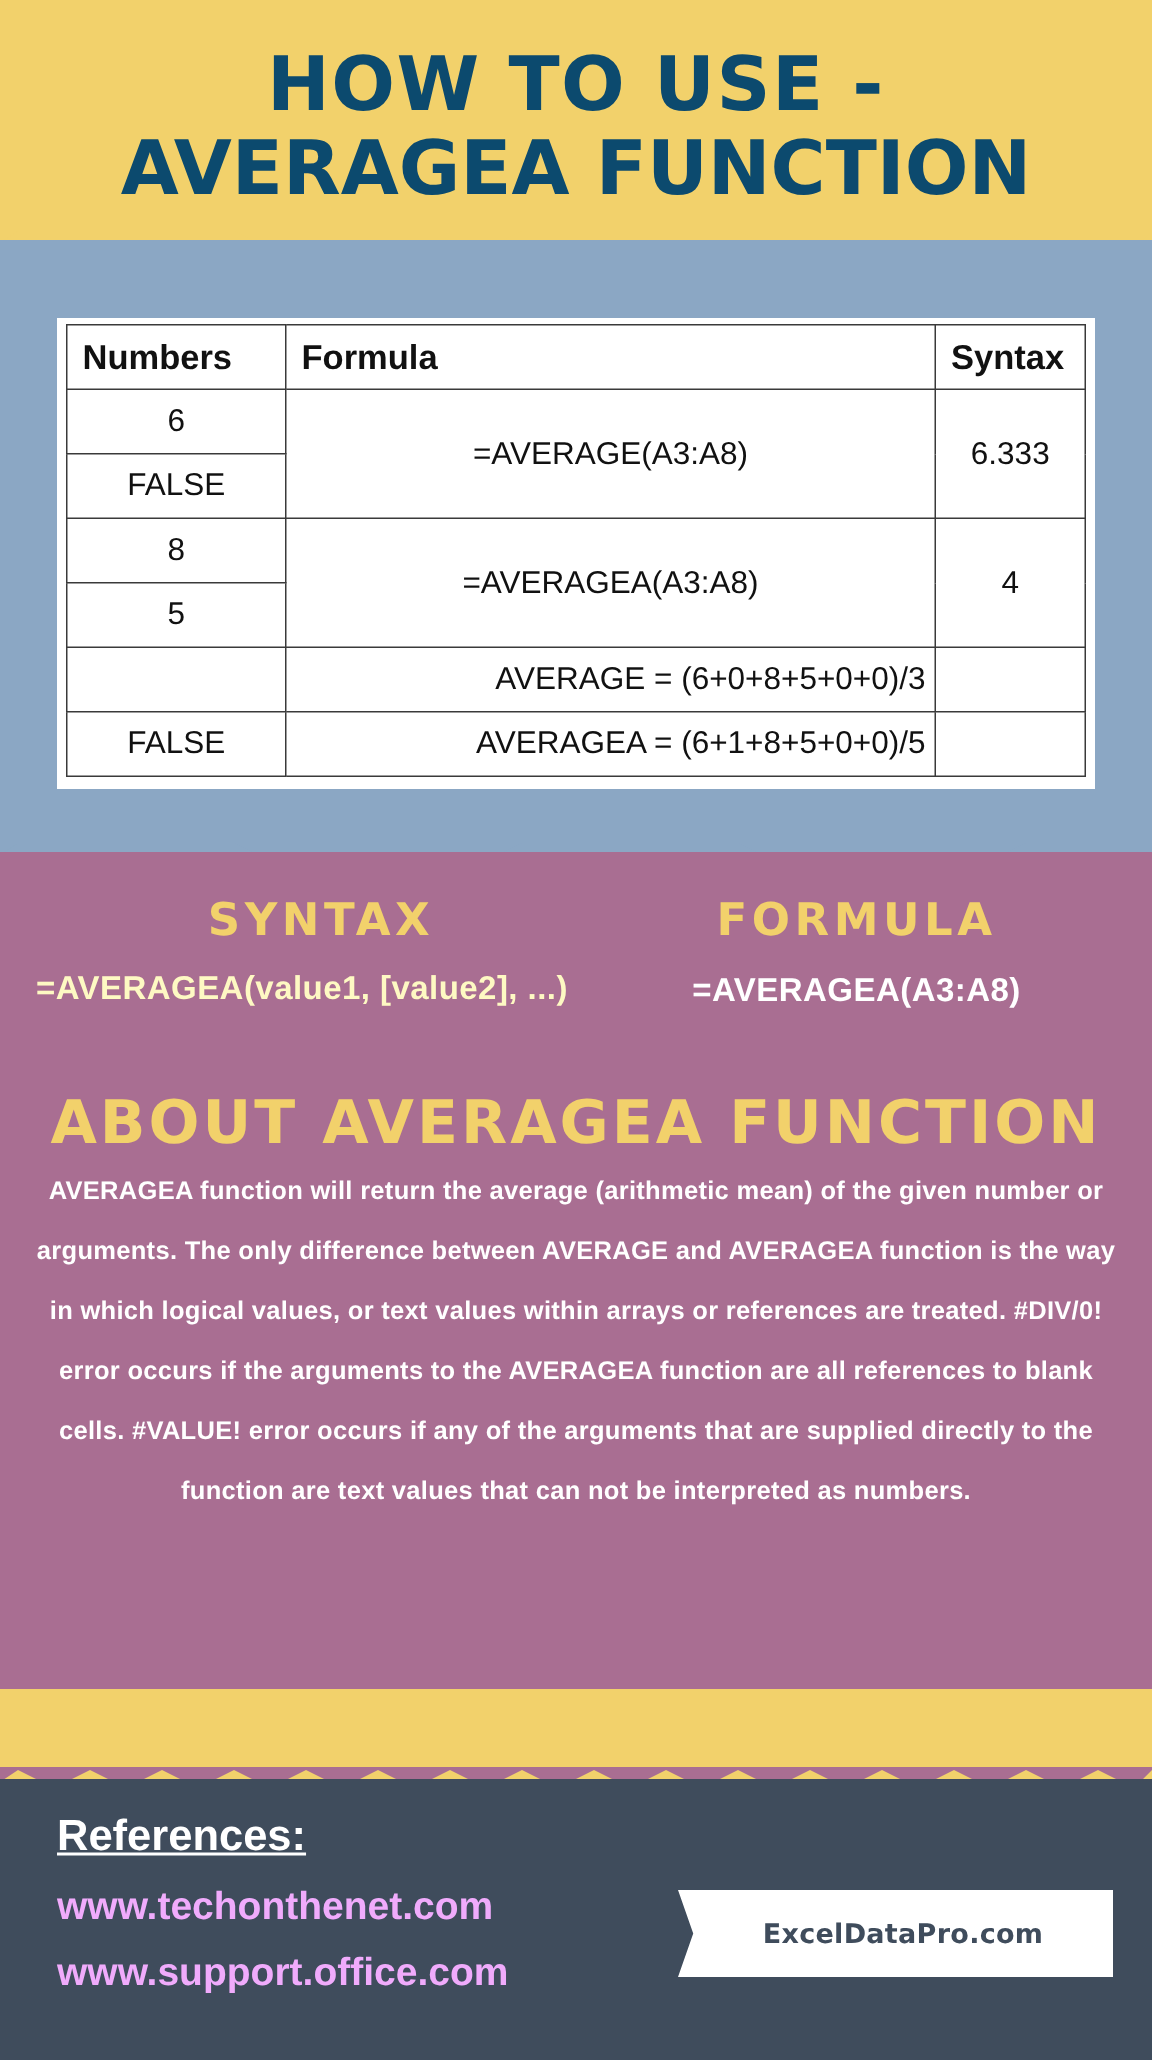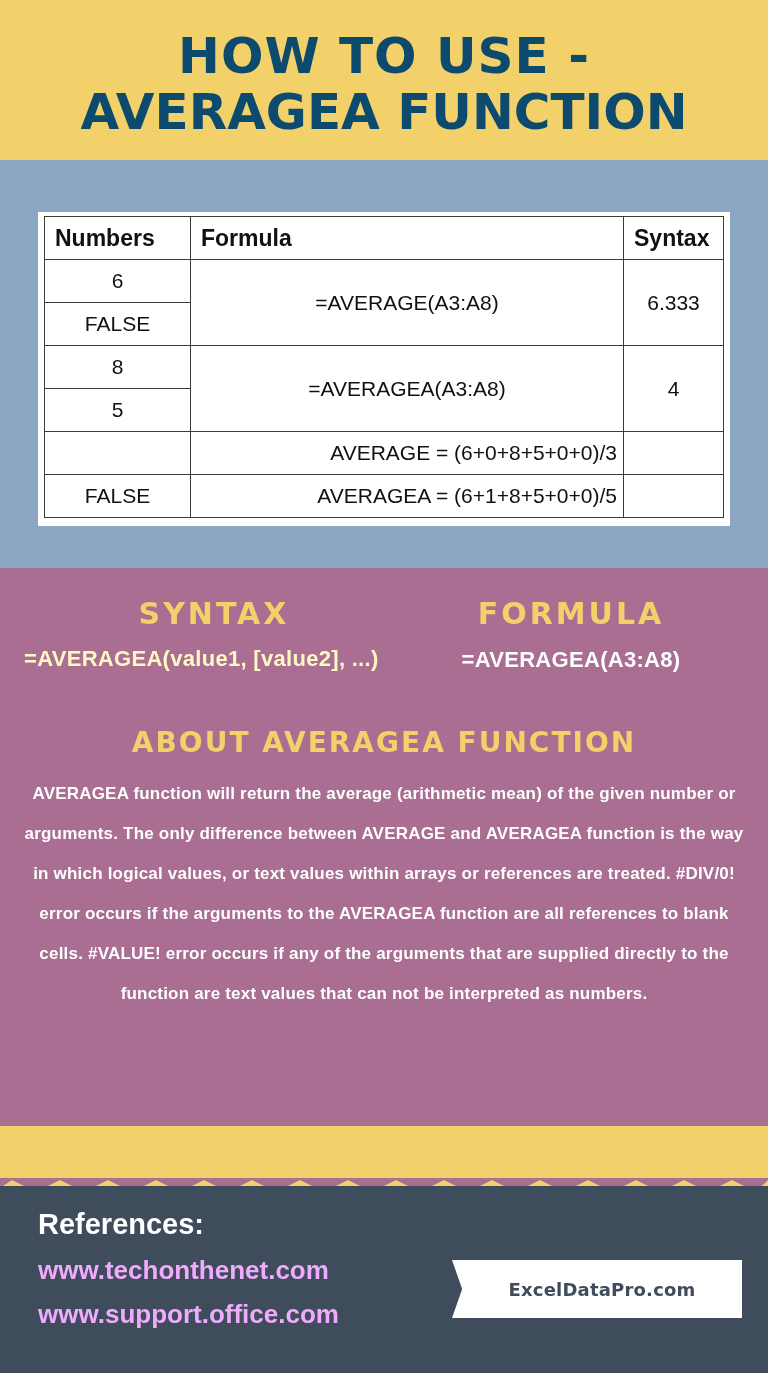--- a/index.html
+++ b/index.html
@@ -130,21 +130,21 @@
     margin-top: 16px;
     color: #ffffff;
     font-weight: bold;
     font-size: 22px;
     letter-spacing: 0.3px;
   }
   .about-head {
     position: absolute;
     top: 158px; left: 0; right: 0;
     text-align: center;
-    font-size: 28px;
+    font-size: 40px;
     letter-spacing: 2px;
   }
   .about-body {
     position: absolute;
     top: 206px; left: 18px; right: 18px;
     color: #ffffff;
     font-weight: bold;
     font-size: 17px;
     line-height: 40px;
     text-align: center;
@@ -157,20 +157,21 @@
     top: 1186px; left: 0; right: 0;
     bottom: 0;
     background: #3f4c5c;
   }
   .ref-title {
     position: absolute;
     top: 22px; left: 38px;
     color: #ffffff;
     font-size: 29px;
     font-weight: bold;
+    text-decoration: underline;
   }
   .ref-list {
     position: absolute;
     top: 62px; left: 38px;
     color: #f0abfc;
     font-size: 26px;
     line-height: 44px;
     font-weight: bold;
   }
   .logo-box {

